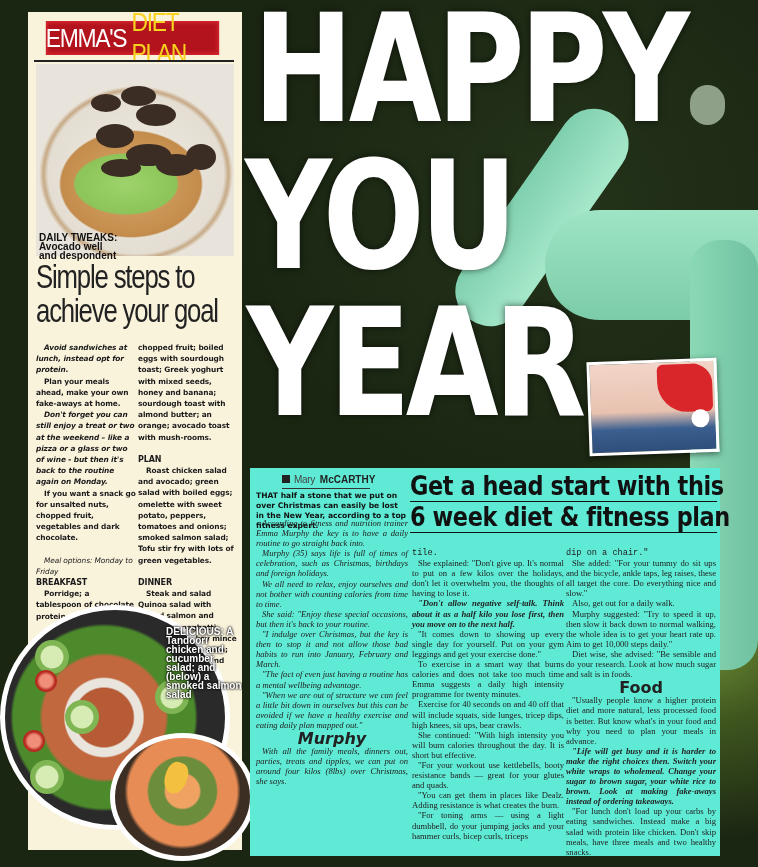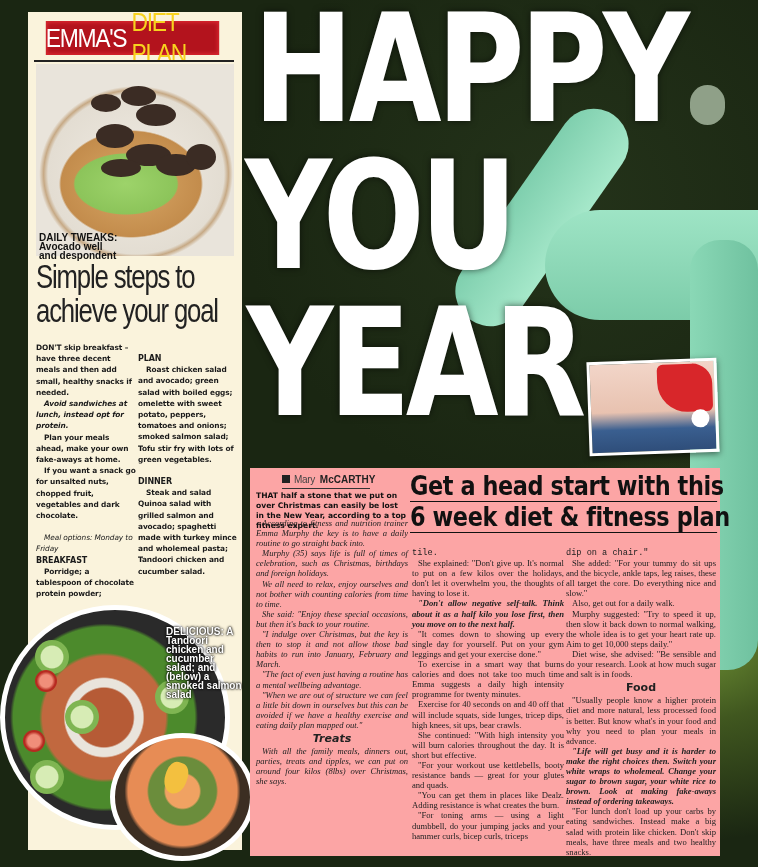--- a/index.html
+++ b/index.html
@@ -55,34 +55,34 @@
   .salad1{position:absolute;left:0px;top:605px;width:230px;height:225px;border-radius:50%;background:
      radial-gradient(circle at 45% 50%,#b65b36 0 18%,#e9e4dc 19% 24%,#c1683f 25% 38%,#4c8a2c 40% 56%,#2a2a2a 58% 100%);border:5px solid #fff;box-sizing:border-box;}
   .cuke{position:absolute;width:34px;height:34px;border-radius:50%;background:radial-gradient(circle,#d7ecb5 0 45%,#7fb552 50% 80%,#2f6a1f 84%);}
   .tom{position:absolute;width:22px;height:22px;border-radius:50%;background:radial-gradient(circle,#f08e7a 0 40%,#b72a20 60%);}
   .salad2{position:absolute;left:110px;top:733px;width:145px;height:128px;border-radius:50%;background:
      radial-gradient(circle at 50% 45%,#f0a262 0 18%,#6b8d3c 20% 36%,#e78c55 38% 58%,#3c2e22 62% 100%);border:5px solid #fff;box-sizing:border-box;}
   .lemon{position:absolute;left:165px;top:762px;width:22px;height:32px;background:#f3c03f;border-radius:40% 40% 50% 50%;transform:rotate(18deg);}
   .cap-salad{left:166px;top:627px;width:76px;color:#fff;text-shadow:0 0 2px #000,0 0 3px #000;}
 
   
-  .article{position:absolute;left:250px;top:468px;width:470px;height:388px;background:#fca5a5;}
+  .article{position:absolute;left:250px;top:468px;width:470px;height:388px;background:#5eead4;}
   .byline{position:absolute;left:32px;top:6px;font-size:10px;color:#222;}
   .byline .sq{display:inline-block;width:8px;height:8px;background:#222;margin-right:4px;vertical-align:0;}
   .byline .first{font-family:"Liberation Sans",sans-serif;color:#444;letter-spacing:-0.3px;}
   .byline .last{font-weight:bold;margin-left:2px;}
   .bline{position:absolute;left:32px;top:20px;width:88px;height:1px;background:#333;}
   .intro{position:absolute;left:6px;top:23px;width:152px;font-family:"DejaVu Sans",sans-serif;font-weight:bold;font-size:7.6px;line-height:10px;color:#111;}
   .bighead{position:absolute;left:160px;top:3px;width:300px;font-family:"DejaVu Sans",sans-serif;font-weight:bold;font-size:27px;line-height:30px;color:#111;letter-spacing:-0.5px;transform:scaleX(0.83);transform-origin:left top;white-space:nowrap;}
   .bighead span{display:block;border-bottom:1.5px solid #111;width:370px;}
   .bodycol{position:absolute;font-family:"Liberation Serif",serif;font-size:8.6px;line-height:10.1px;color:#222;text-align:justify;}
   .bodycol p{margin:0;text-indent:6px;}
   .bodycol p.noind{text-indent:0;font-family:Liberation Mono, monospace;}
   .bodycol .bi{font-weight:bold;font-style:italic;}
-  .bodycol .sub{font-family:"DejaVu Sans",sans-serif;font-weight:bold;font-size:11px;text-align:center;text-indent:0;margin:4px 0 2px;}
+  .bodycol .sub{font-family:"DejaVu Sans",sans-serif;font-weight:bold;font-size:16px;text-align:center;text-indent:0;margin:4px 0 2px;}
   .b1{left:6px;top:50px;width:152px;font-style:italic;}
   .b2{left:162px;top:80px;width:152px;}
   .b3{left:316px;top:80px;width:150px;}
 </style>
 </head>
 <body>
 
 <div class="bg"></div>
 <div class="leg leg1"></div>
 <div class="foot"></div>
@@ -120,30 +120,31 @@
     <div class="lbl">DAILY TWEAKS:</div>
     <div>Avocado well</div>
     <div>and despondent</div>
   </div>
   <div class="title">
     <div>Simple steps to</div>
     <div>achieve your goal</div>
   </div>
 
   <div class="col colA">
-    <p>DON'T skip breakfast – have three decent meals and then add small, healthy snacks if needed.</p>
     <p class="ind it">Avoid sandwiches at lunch, instead opt for protein.</p>
     <p class="ind">Plan your meals ahead, make your own fake-aways at home.</p>
+    <p class="ind it">Don't forget you can still enjoy a treat or two at the weekend – like a pizza or a glass or two of wine - but then it's back to the routine again on Monday.</p>
     <p class="ind">If you want a snack go for unsalted nuts, chopped fruit, vegetables and dark chocolate.</p>
     <div class="gap"></div>
     <p class="ind it norm">Meal options: Monday to Friday</p>
     <p class="hd">BREAKFAST</p>
     <p class="ind">Porridge; a tablespoon of chocolate protein powder;</p>
   </div>
   <div class="col colB">
+    <p>chopped fruit; boiled eggs with sourdough toast; Greek yoghurt with mixed seeds, honey and banana; sourdough toast with almond butter; an orange; avocado toast with mush-rooms.</p>
     <div class="gap"></div>
     <p class="hd">PLAN</p>
     <p class="ind">Roast chicken salad and avocado; green salad with boiled eggs; omelette with sweet potato, peppers, tomatoes and onions; smoked salmon salad; Tofu stir fry with lots of green vegetables.</p>
     <div class="gap"></div>
     <p class="hd">DINNER</p>
     <p class="ind">Steak and salad Quinoa salad with grilled salmon and avocado; spaghetti made with turkey mince and wholemeal pasta; Tandoori chicken and cucumber salad.</p>
   </div>
 </div>
 
 <div class="salad1">
@@ -174,21 +175,21 @@
   </div>
 
   <div class="bodycol b1">
     <p>According to fitness and nutrition trainer Emma Murphy the key is to have a daily routine to go straight back into.</p>
     <p>Murphy (35) says life is full of times of celebration, such as Christmas, birthdays and foreign holidays.</p>
     <p>We all need to relax, enjoy ourselves and not bother with counting calories from time to time.</p>
     <p>She said: "Enjoy these special occasions, but then it's back to your routine.</p>
     <p>"I indulge over Christmas, but the key is then to stop it and not allow those bad habits to run into January, February and March.</p>
     <p>"The fact of even just having a routine has a mental wellbeing advantage.</p>
     <p>"When we are out of structure we can feel a little bit down in ourselves but this can be avoided if we have a healthy exercise and eating daily plan mapped out."</p>
-    <p class="sub">Treats</p>
+    <p class="sub">Murphy</p>
     <p>With all the family meals, dinners out, parties, treats and tipples, we can put on around four kilos (8lbs) over Christmas, she says.</p>
   </div>
 
   <div class="bodycol b2">
     <p class="noind">tile.</p>
     <p>She explained: "Don't give up. It's normal to put on a few kilos over the holidays, don't let it overwhelm you, the thoughts of having to lose it.</p>
     <p class="bi">"Don't allow negative self-talk. Think about it as a half kilo you lose first, then you move on to the next half.</p>
     <p>"It comes down to showing up every single day for yourself. Put on your gym leggings and get your exercise done."</p>
     <p>To exercise in a smart way that burns calories and does not take too much time Emma suggests a daily high intensity programme for twenty minutes.</p>
     <p>Exercise for 40 seconds on and 40 off that will include squats, side lunges, tricep dips, high knees, sit ups, bear crawls.</p>

